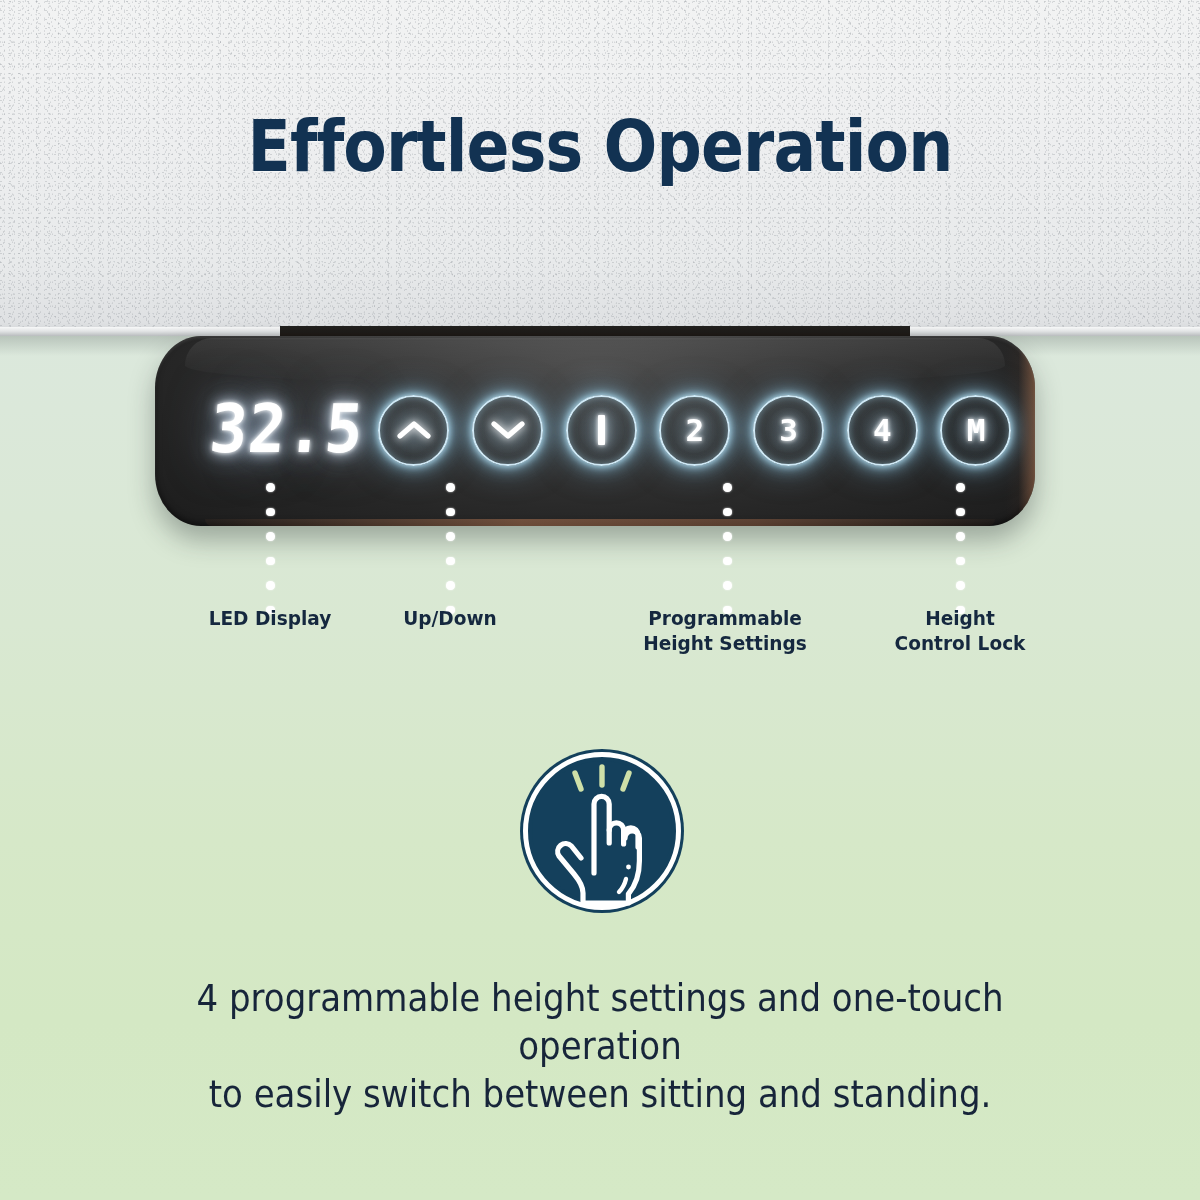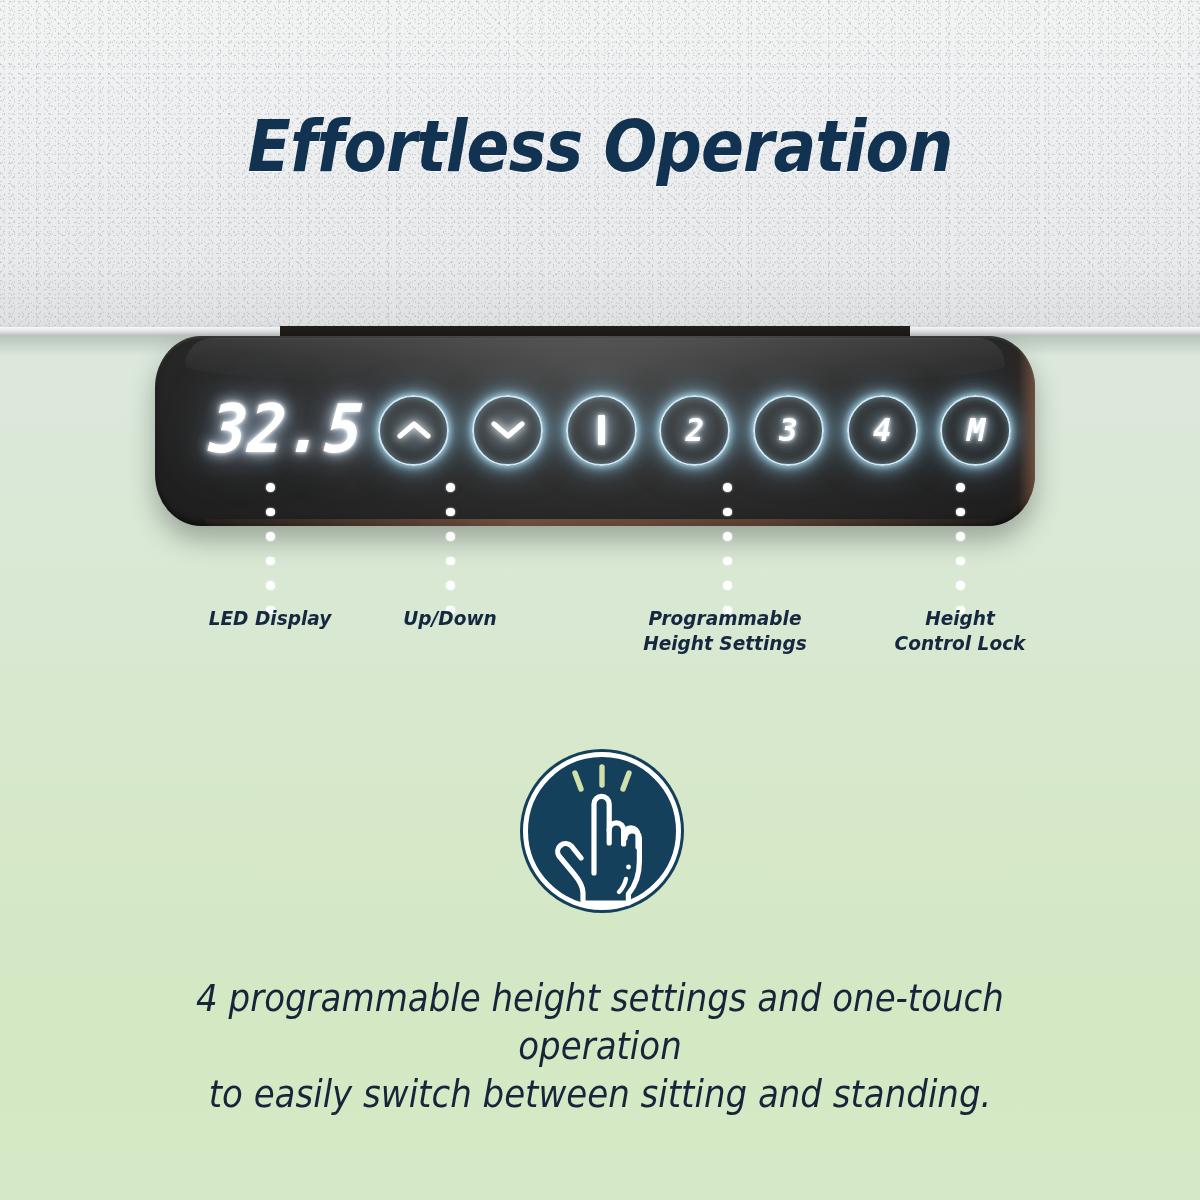--- a/index.html
+++ b/index.html
@@ -3,21 +3,21 @@
 <meta charset="utf-8">
 <style>
   * { margin:0; padding:0; box-sizing:border-box; }
 
   body {
     width:1200px; height:1200px;
     font-family:"Liberation Sans", sans-serif;
     overflow:hidden; position:relative; background:#dfe9da;
   }
 
-  #stage { position:absolute; inset:0; overflow:hidden;font-style:italic; }
+  #stage { position:absolute; inset:0; overflow:hidden; }
 
   
   .bg-bottom {
     position:absolute; left:0; top:0; width:1200px; height:1200px;
     background:linear-gradient(180deg,
         #dde7e3 0%, #dce8e0 18%, #dbe8da 34%,
         #d9e8d2 52%, #d6e8c8 70%, #d4e8c4 85%, #d5e9c6 100%);
   }
 
   

